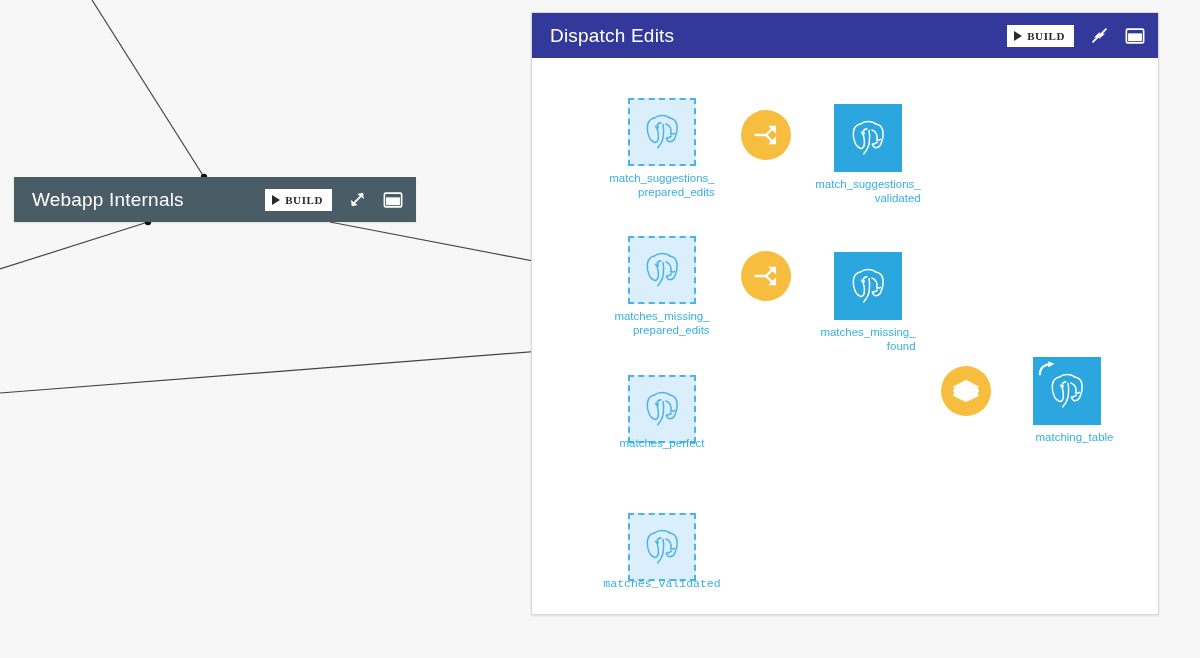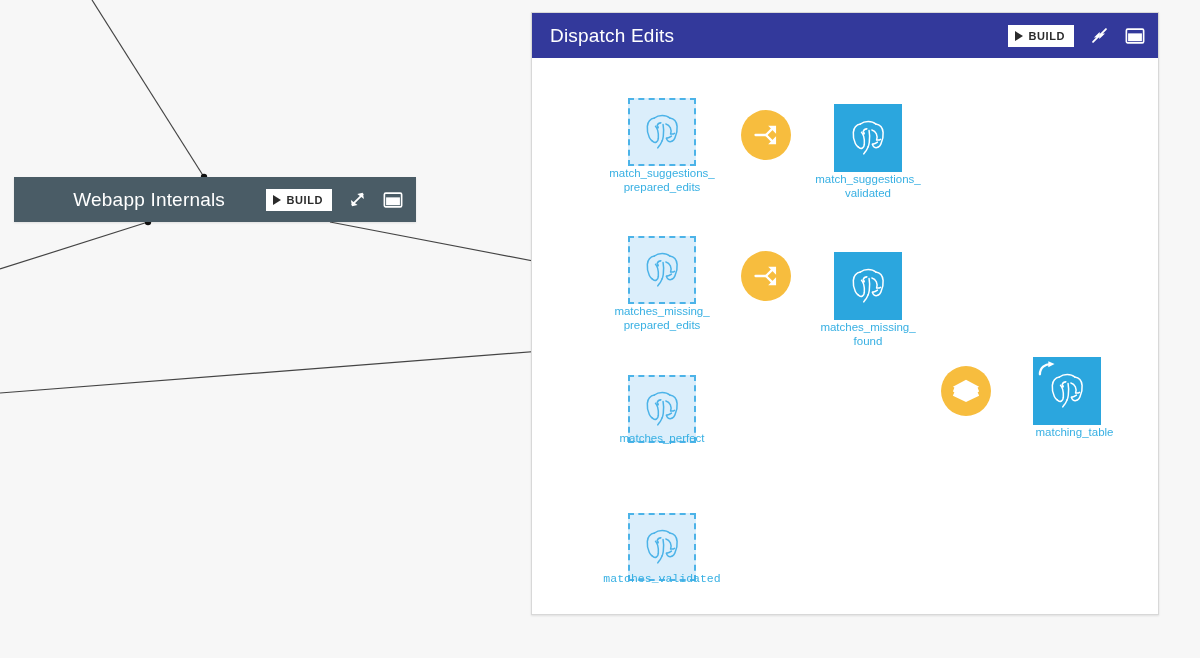--- a/index.html
+++ b/index.html
@@ -61,21 +61,21 @@
   }
   .build-btn {
     background: #ffffff;
     border: none;
     height: 22px;
     padding: 0 9px 0 7px;
     display: flex;
     align-items: center;
     gap: 5px;
     cursor: pointer;
-    font-family: Liberation Sans, sans-serif;
+    font-family: Liberation Serif, serif;
   }
   .build-btn .tri {
     width: 0; height: 0;
     border-left: 8px solid #2b2b2b;
     border-top: 5px solid transparent;
     border-bottom: 5px solid transparent;
   }
   .build-btn .blabel {
     font-size: 11px;
     font-weight: bold;
@@ -96,21 +96,20 @@
     width: 628px; height: 603px;
   }
   #dispatch-panel .group-header { background: #33399b; }
 
   
   #webapp-box {
     left: 14px; top: 177px;
     width: 402px; height: 45px;
     border: none;
     background: transparent;
-    text-align: center;
   }
   #webapp-box .group-header { background: #4a5c66; height: 45px; }
   #webapp-box .group-title { font-size: 19px; }
 
   
   .node {
     position: absolute;
   }
   .node-shape {
     position: relative;
@@ -131,26 +130,27 @@
   }
   .circ {
     width: 50px; height: 50px;
     border-radius: 50%;
     background: #f7bd3e;
   }
   .node-label {
     position: absolute;
     left: 50%;
     transform: translateX(-50%);
-    text-align: center;
+    text-align: right;
     color: #38b0e3;
     font-size: 11.5px;
     line-height: 14px;
     white-space: pre;
     top: 100%;
+    margin-top: 5px;
   }
 
   .ref-arrow {
     position: absolute;
     left: 5px; top: 4px;
     width: 18px; height: 16px;
   }
 </style>
 </head>
 <body>

